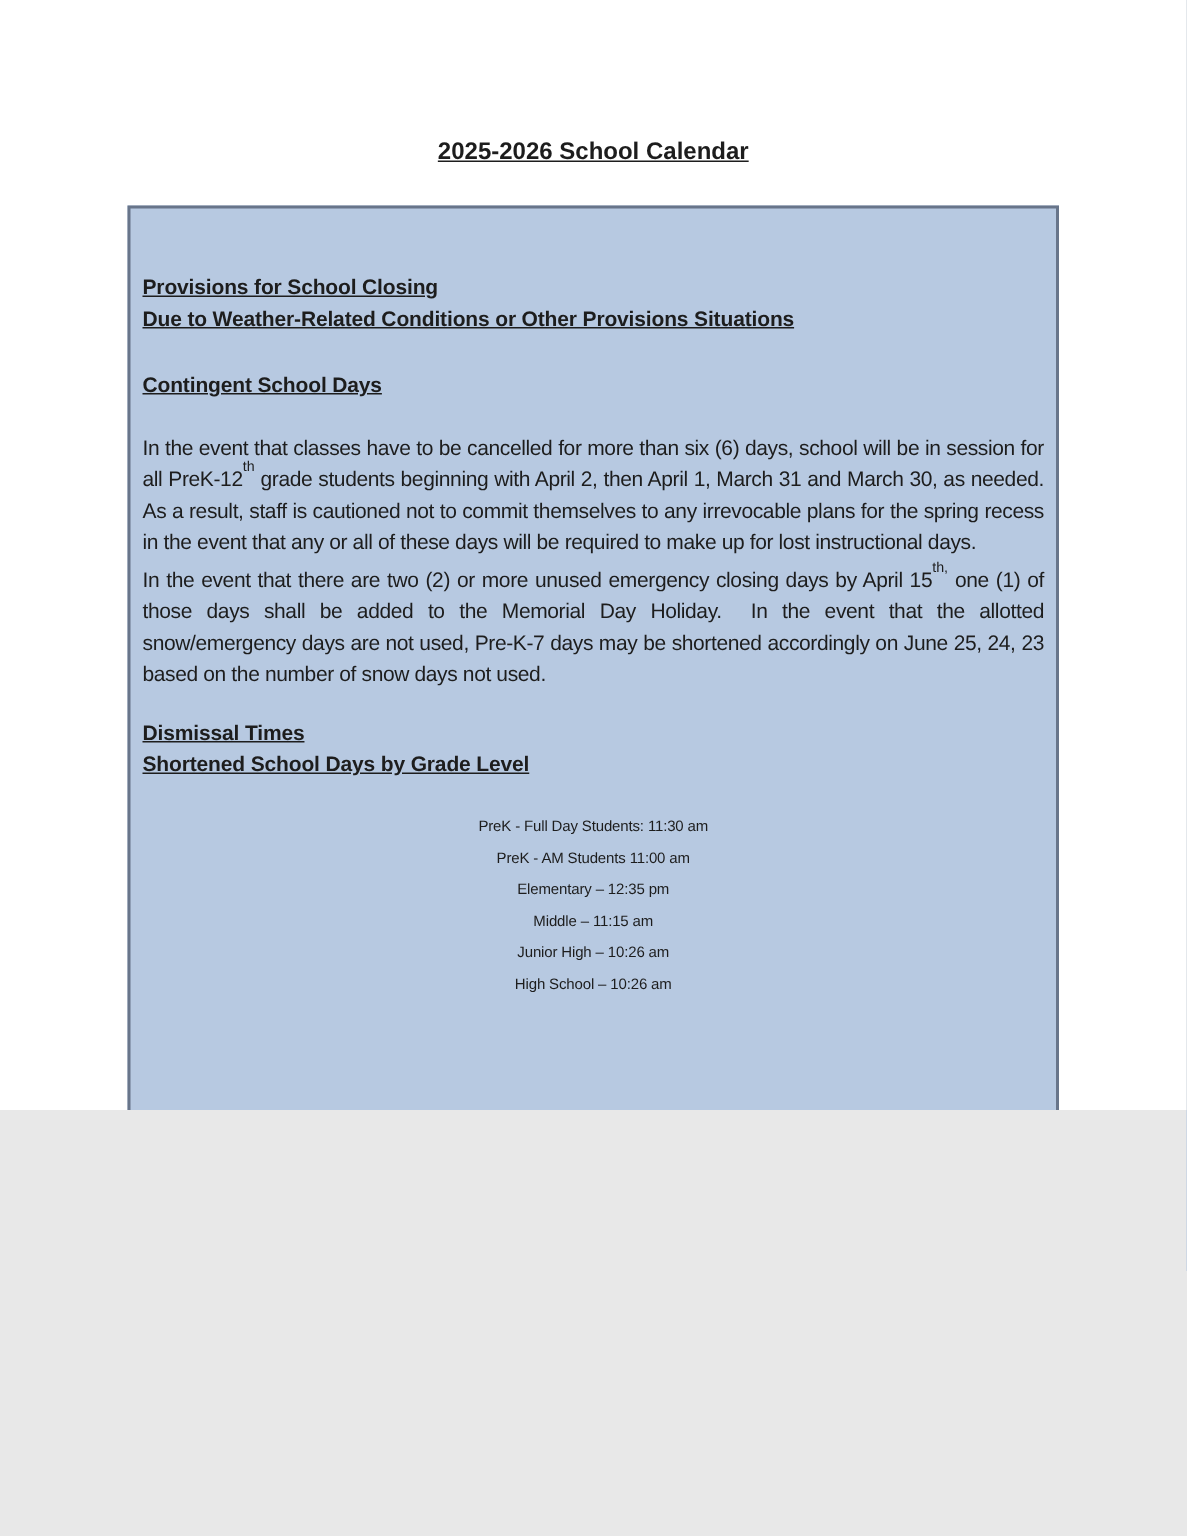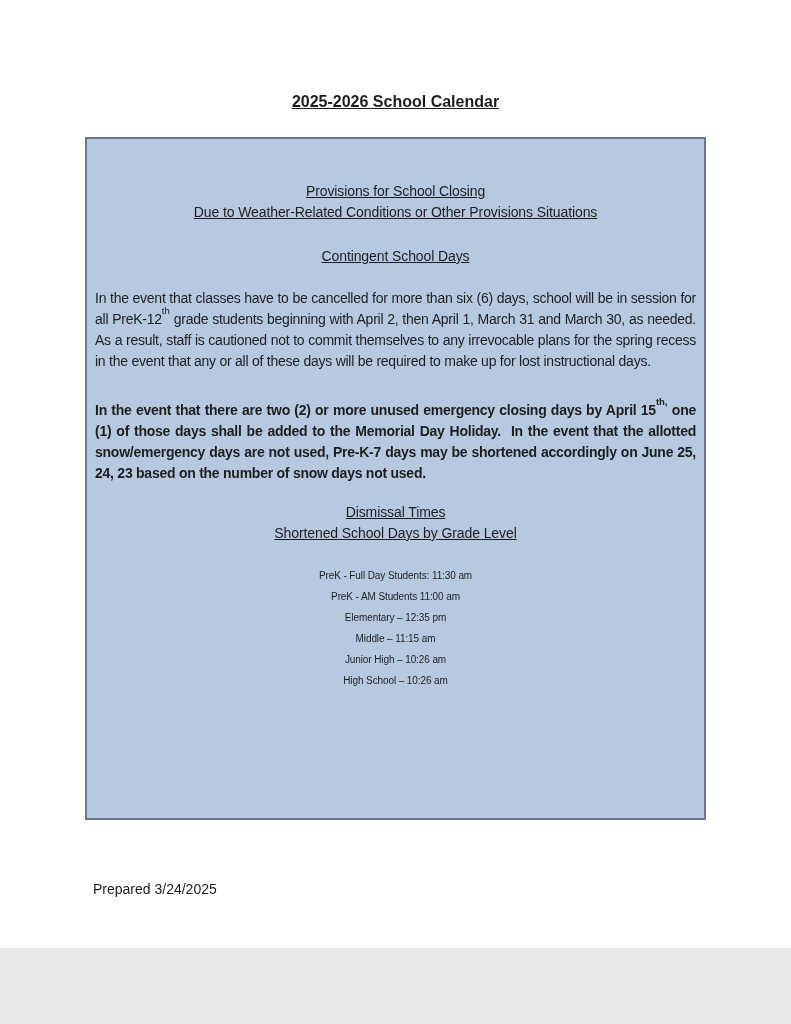--- a/index.html
+++ b/index.html
@@ -2,21 +2,21 @@
 <html><head>
 <meta charset="utf-8">
 <style>
   html, body {
     margin: 0;
     padding: 0;
     background: #e8e8e8;
   }
   .doc-page {
     width: 791px;
-    height: 948px;
+    height: 740px;
     background: #ffffff;
     position: relative;
     margin: 0 auto;
     font-family: "Liberation Sans", sans-serif;
     color: #1d1d1d;
     overflow: hidden;
   }
   .doc-title {
     padding-top: 91px;
     text-align: center;
@@ -28,22 +28,22 @@
   .notice-box {
     width: 621px;
     height: 683px;
     box-sizing: border-box;
     margin: 24px auto 0 auto;
     background: #b7c9e1;
     border: 2px solid #68758a;
     padding: 42px 8px 0 8px;
   }
   .center-heading {
-    text-align: center;
-    font-weight: normal;
+    text-align: left;
+    font-weight: bold;
     text-decoration: underline;
     font-size: 14px;
     line-height: 21px;
     letter-spacing: -0.1px;
   }
   .para {
     font-size: 14px;
     line-height: 21px;
     text-align: justify;
     letter-spacing: -0.25px;
@@ -52,21 +52,21 @@
   .para sup {
     font-size: 9.5px;
     line-height: 0;
     position: relative;
     top: -4.5px;
     letter-spacing: 0;
   }
   .para-intro { margin-top: 11px; }
   .heading-contingent { margin-top: 23px; }
   .para-contingent { margin-top: 21px; }
-  .para-emergency { margin-top: 28px; font-weight: bold; }
+  .para-emergency { margin-top: 4px; }
   .heading-dismissal { margin-top: 18px; }
   .times-list { margin-top: 21px; }
   .time-line {
     text-align: center;
     font-size: 10px;
     line-height: 21px;
     letter-spacing: -0.1px;
   }
   .prepared-line {
     margin: 59px 0 0 93px;

